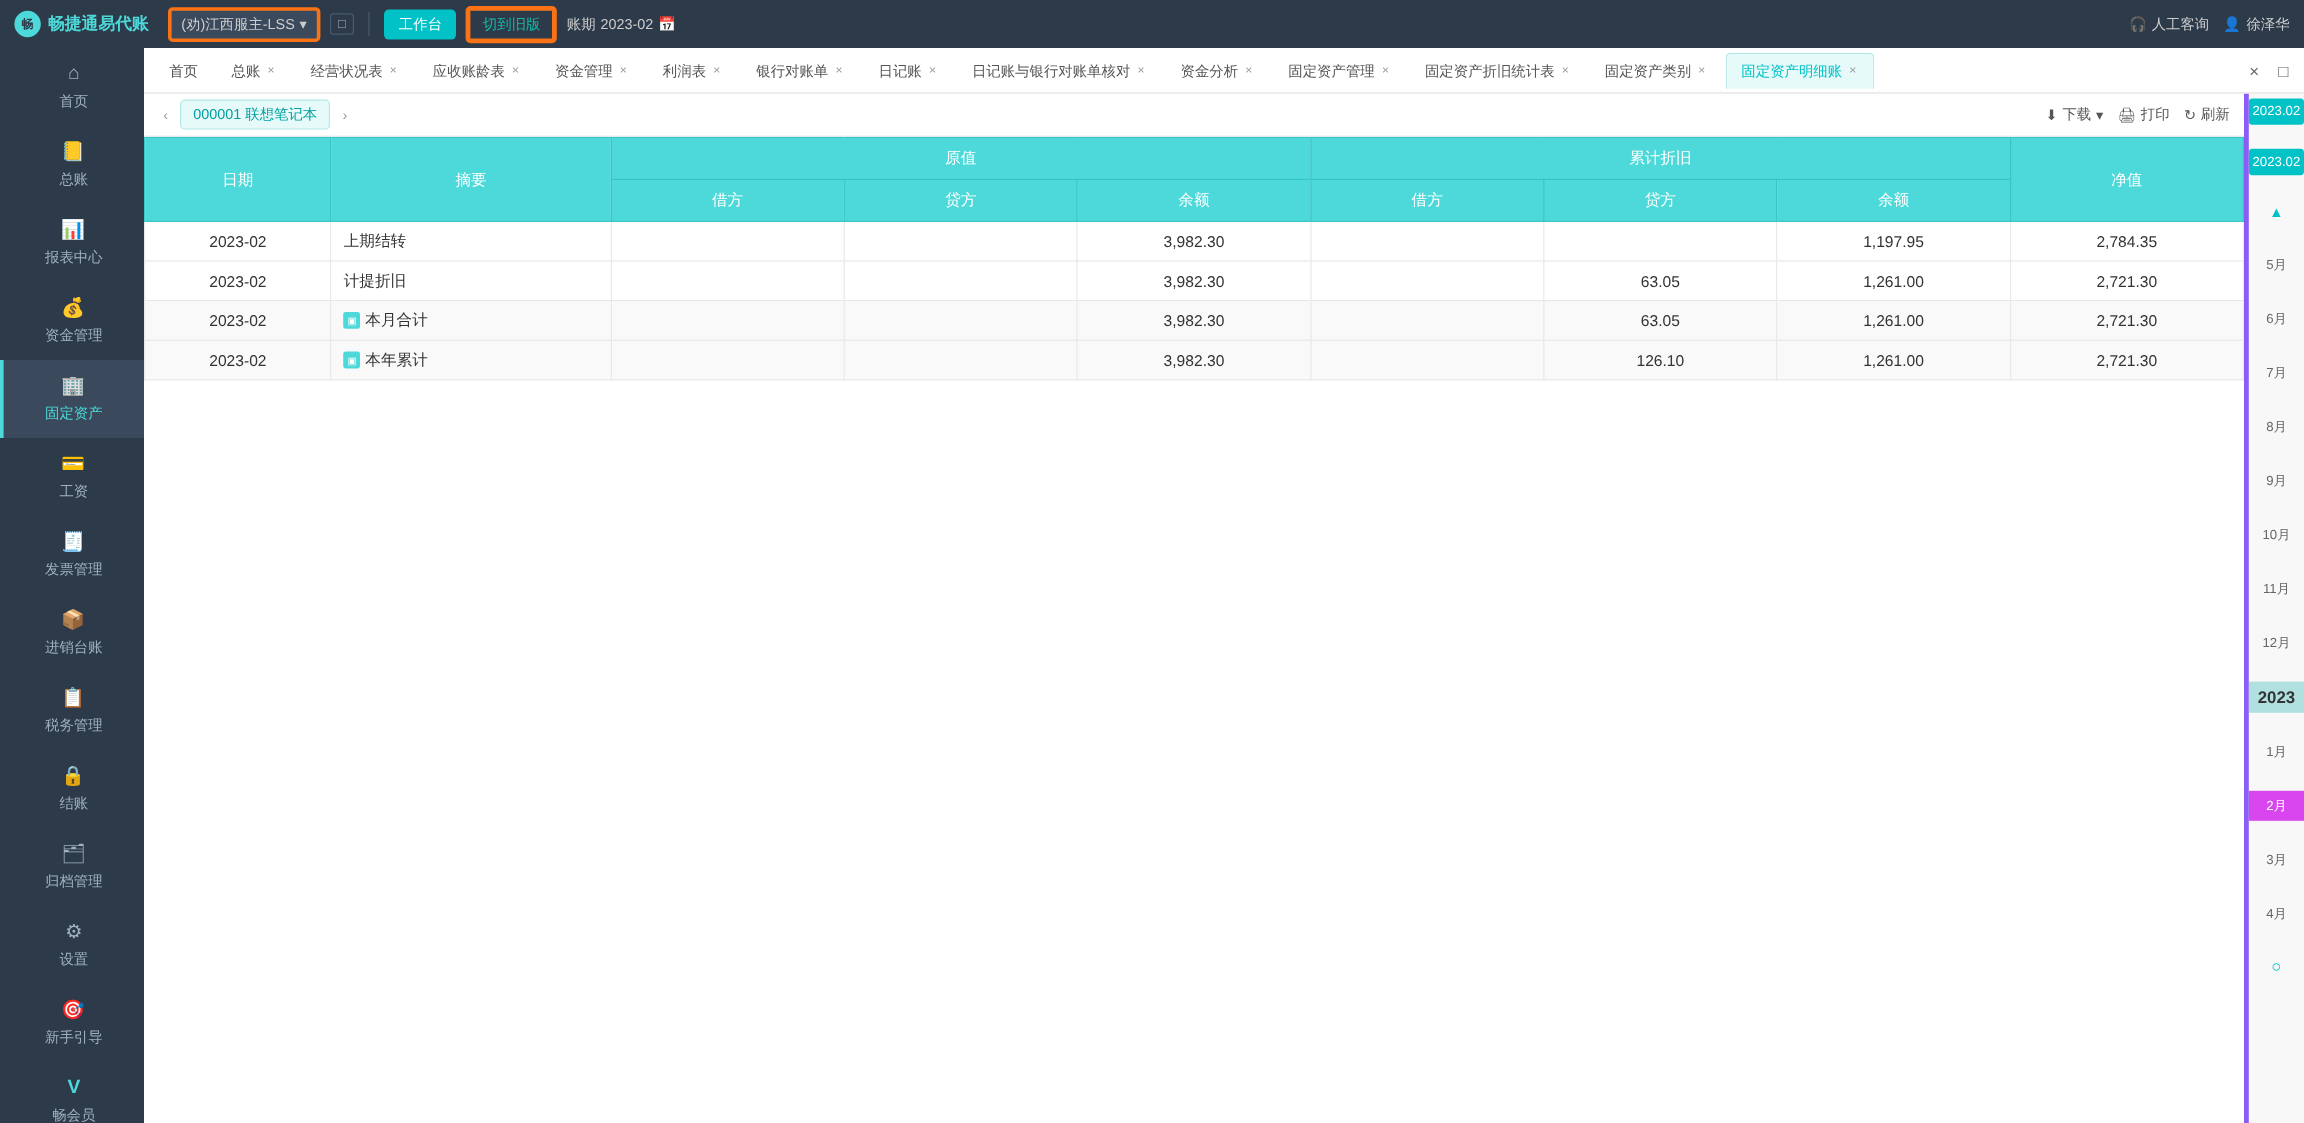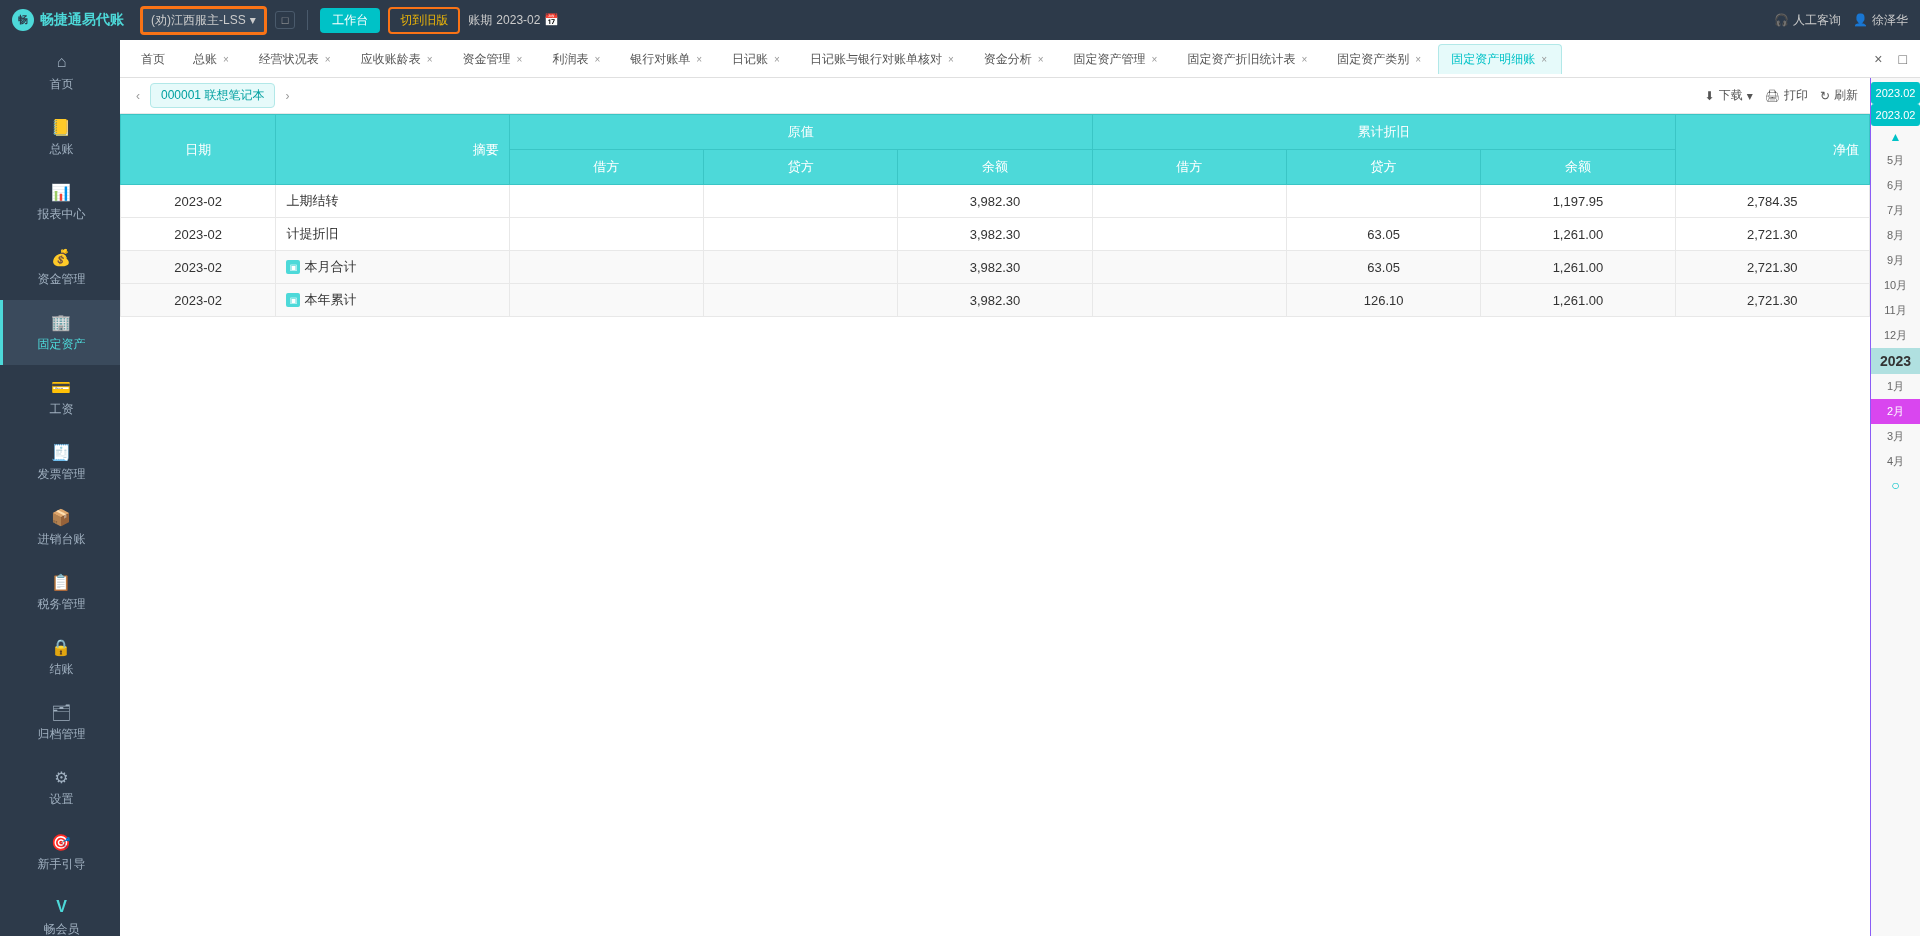--- a/index.html
+++ b/index.html
@@ -58,23 +58,23 @@
       background: #00c2c7;
       border: none;
       border-radius: 4px;
       color: #fff;
       padding: 4px 12px;
       cursor: pointer;
       font-size: 12px;
     }
     .topbar-oldver {
       background: none;
-      border: 2px solid #f97316;
+      border: 4px solid #f97316;
       border-radius: 4px;
-      color: #eab308;
+      color: #14b8a6;
       padding: 3px 10px;
       cursor: pointer;
       font-size: 12px;
     }
     .topbar-period {
       color: #ccc;
       font-size: 12px;
       display: flex;
       align-items: center;
       gap: 4px;
@@ -292,27 +292,28 @@
       justify-content: center;
       color: #fff;
       font-size: 8px;
       flex-shrink: 0;
     }
 
     
     .date-panel {
       width: 50px;
       background: #f8f8f8;
-      border-left: 1px solid #8b5cf6;
+      border-left: 4px solid #8b5cf6;
       display: flex;
       flex-direction: column;
       align-items: center;
       overflow-y: auto;
       flex-shrink: 0;
       padding: 4px 0;
+      gap: 20px;
     }
     .date-panel-item {
       width: 100%;
       text-align: center;
       padding: 5px 0;
       font-size: 11px;
       color: #666;
       cursor: pointer;
     }
     .date-panel-item.active-date {
@@ -542,24 +543,24 @@
               <span>刷新</span>
             </div>
           </div>
         </div>
 
         <div class="table-wrapper">
           <table class="main-table">
             <thead>
               <tr>
                 <th rowspan="2" style="min-width:80px;">日期</th>
-                <th rowspan="2" style="min-width:120px;text-align:right;">摘要</th>
+                <th rowspan="2" style="min-width:120px;">摘要</th>
                 <th colspan="3">原值</th>
                 <th colspan="3">累计折旧</th>
-                <th rowspan="2" style="min-width:100px;text-align:right;">净值</th>
+                <th rowspan="2" style="min-width:100px;">净值</th>
               </tr>
               <tr>
                 <th style="min-width:100px;">借方</th>
                 <th style="min-width:100px;">贷方</th>
                 <th style="min-width:100px;">余额</th>
                 <th style="min-width:100px;">借方</th>
                 <th style="min-width:100px;">贷方</th>
                 <th style="min-width:100px;">余额</th>
               </tr>
             </thead>

